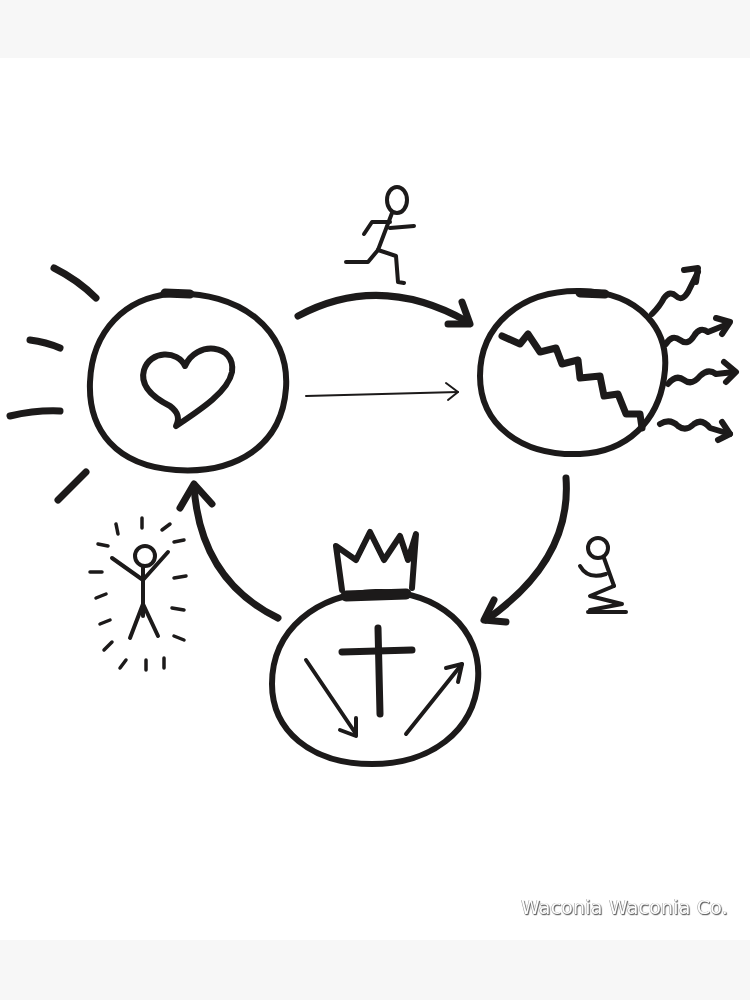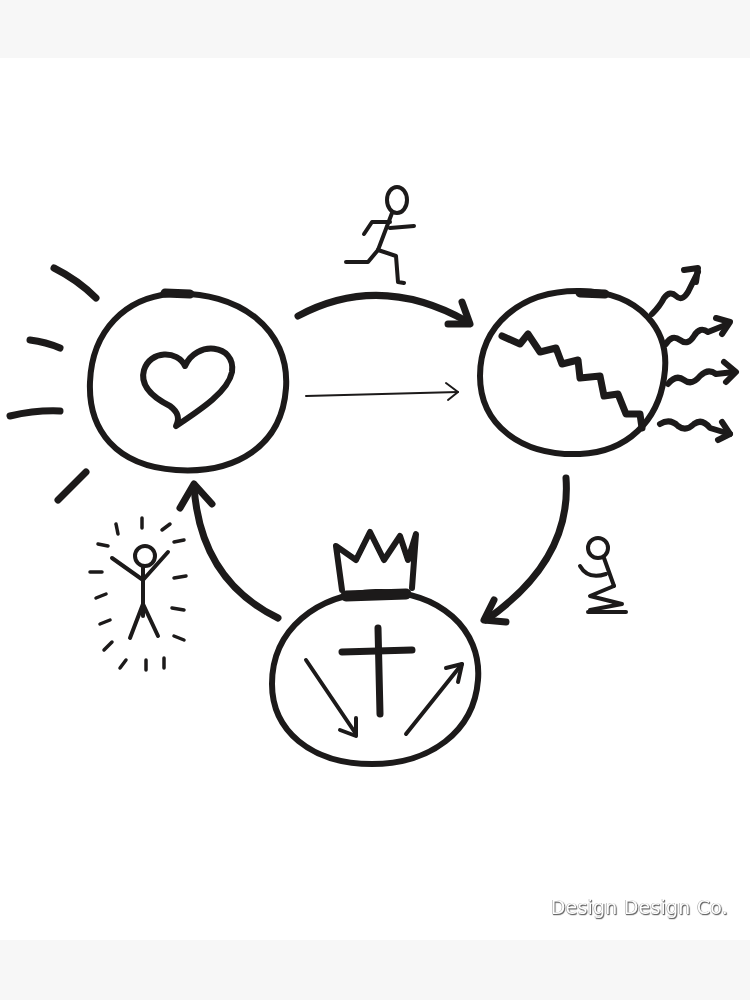--- a/index.html
+++ b/index.html
@@ -131,15 +131,15 @@
       <path d="M100 624 L110 620"></path>
       <path d="M174 636 L184 640"></path>
       <path d="M104 650 L112 642"></path>
       <path d="M120 668 L126 660"></path>
       <path d="M146 670 L146 660"></path>
       <path d="M164 668 L164 658"></path>
     </g>
   </svg>
 </div>
 
-<div class="watermark">Design Design Co.</div>
+<div class="watermark">Waconia Waconia Co.</div>
 
 <div class="band-bottom"></div>
 
 </body></html>

